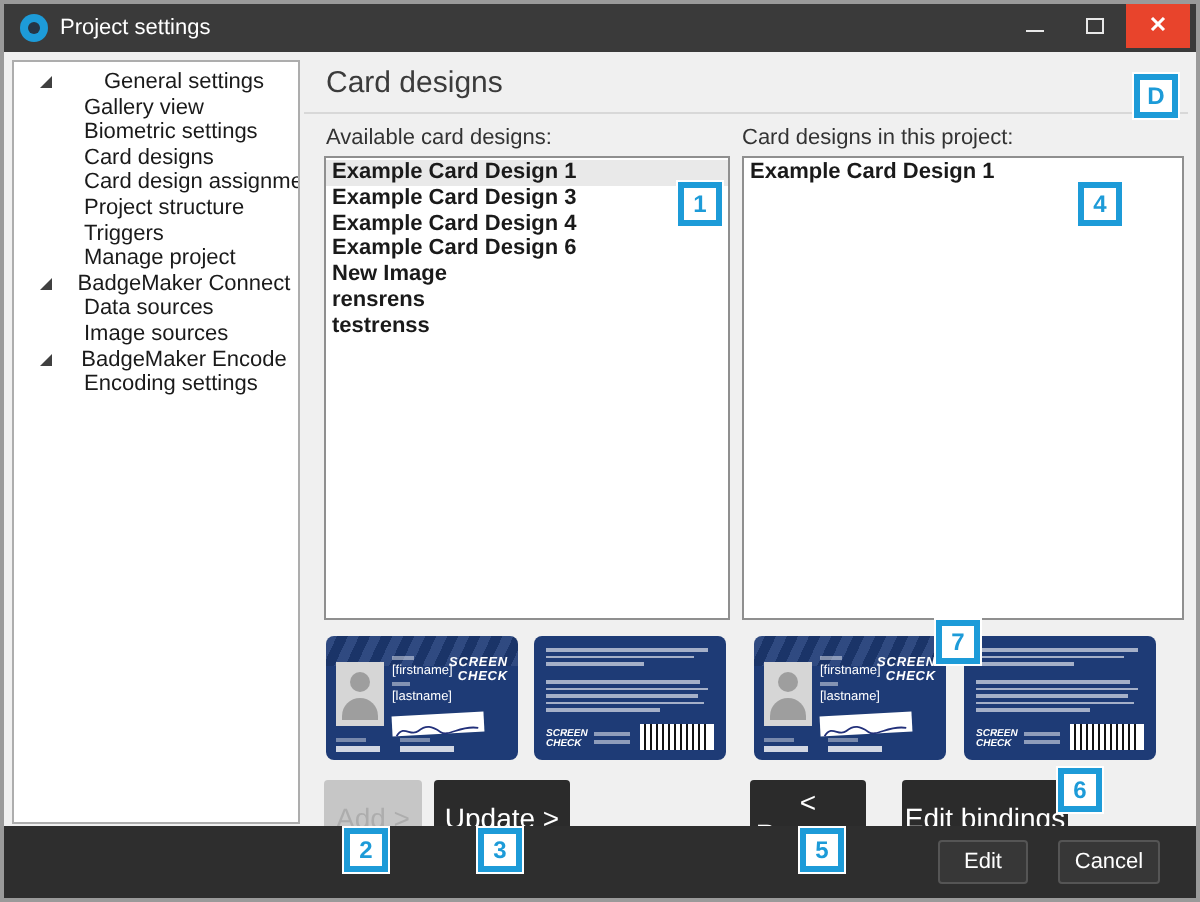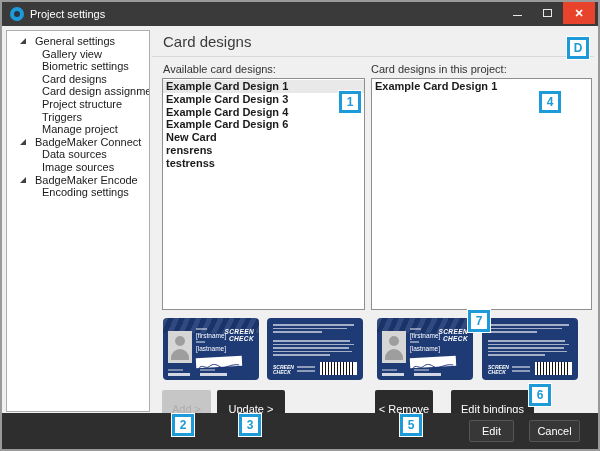--- a/index.html
+++ b/index.html
@@ -20,21 +20,21 @@
   .btn-min i { display:inline-block; width:9px; height:1px; background:#e8e8e8; margin-top:13px; }
   .btn-max { right:37px; width:28px; }
   .btn-max i { display:inline-block; width:9px; height:8px; border:1px solid #e8e8e8; margin-top:7px; }
   .btn-close { right:3px; width:32px; background:#e8442c; color:#fff; font-size:11px;
     font-weight:bold; line-height:22px; }
   
   .sidebar { position:absolute; left:4px; top:28px; width:144px; height:382px;
     background:#fff; border:1px solid #adadad; padding-top:4px; overflow:hidden; }
   .tree-item { position:relative; height:12.6px; line-height:12.6px; font-size:11px;
     color:#1a1a1a; white-space:nowrap; padding-left:35px; cursor:default; }
-  .tree-item.root { padding-left:28px; }
+  .tree-item.root { padding-left:28px;text-align:center; }
   .expander { position:absolute; left:13px; top:3px; width:0; height:0;
     border-left:6px solid transparent; border-bottom:6px solid #404040; }
   
   .page-title { position:absolute; left:161px; top:31px; font-size:15px; color:#3b3b3b; }
   .title-rule { position:absolute; left:150px; right:4px; top:54px; height:1px; background:#d8d8d8; }
   .col-label { position:absolute; top:61px; font-size:11px; color:#333; }
   .lbl-available { left:161px; } .lbl-project { left:369px; }
   .listbox { position:absolute; top:76px; height:232px; background:#fff;
     border:1px solid #8f8f8f; overflow:hidden; padding-top:1px; }
   .list-available { left:160px; width:203px; }
@@ -70,21 +70,21 @@
   .pline { height:1.5px; background:rgba(255,255,255,0.6); margin-bottom:2px; }
   .back-logo { position:absolute; left:6px; bottom:5px; color:#fff; font-size:5px; line-height:5px;
     font-weight:bold; font-style:italic; }
   .back-sub { position:absolute; left:30px; bottom:6px; }
   .back-sub .s { width:18px; height:2px; background:rgba(255,255,255,0.5); margin-bottom:2px; }
   .barcode { position:absolute; right:6px; bottom:5px; width:37px; height:13px; background:#fff;
     border-left:2px solid #fff; border-right:2px solid #fff;
     background-image:repeating-linear-gradient(90deg, #111 0 1px, #fff 1px 3px); }
   
   .act-btn { position:absolute; top:388px; height:38px; background:#2b2b2b; color:#fff;
-    border:none; border-radius:2px; font-size:11px; font-family:"Liberation Sans", sans-serif;
+    border:none; border-radius:2px; font-size:14px; font-family:"Liberation Sans", sans-serif;
     cursor:pointer; }
   .b-add { left:160px; width:49px; background:#c6c6c6; color:#adadad; cursor:default; }
   .b-update { left:215px; width:68px; }
   .b-remove { left:373px; width:58px; }
   .b-edit { left:449px; width:83px; }
   
   .footer { position:absolute; left:0; right:0; top:411px; bottom:0; background:#2e2e2e; }
   .foot-btn { position:absolute; top:7px; height:22px; background:#373737; color:#fff;
     border:1px solid #555; border-radius:2px; font-size:11px;
     font-family:"Liberation Sans", sans-serif; cursor:pointer; }
@@ -138,21 +138,21 @@
   <div class="title-rule"></div>
 
   <div class="col-label lbl-available">Available card designs:</div>
   <div class="col-label lbl-project">Card designs in this project:</div>
 
   <div class="listbox list-available">
     <div class="list-item selected">Example Card Design 1</div>
     <div class="list-item">Example Card Design 3</div>
     <div class="list-item">Example Card Design 4</div>
     <div class="list-item">Example Card Design 6</div>
-    <div class="list-item">New Card</div>
+    <div class="list-item">New Image</div>
     <div class="list-item">rensrens</div>
     <div class="list-item">testrenss</div>
   </div>
 
   <div class="listbox list-project">
     <div class="list-item">Example Card Design 1</div>
   </div>
 
   <div class="card c-front1">
     <div class="chevrons"></div>

